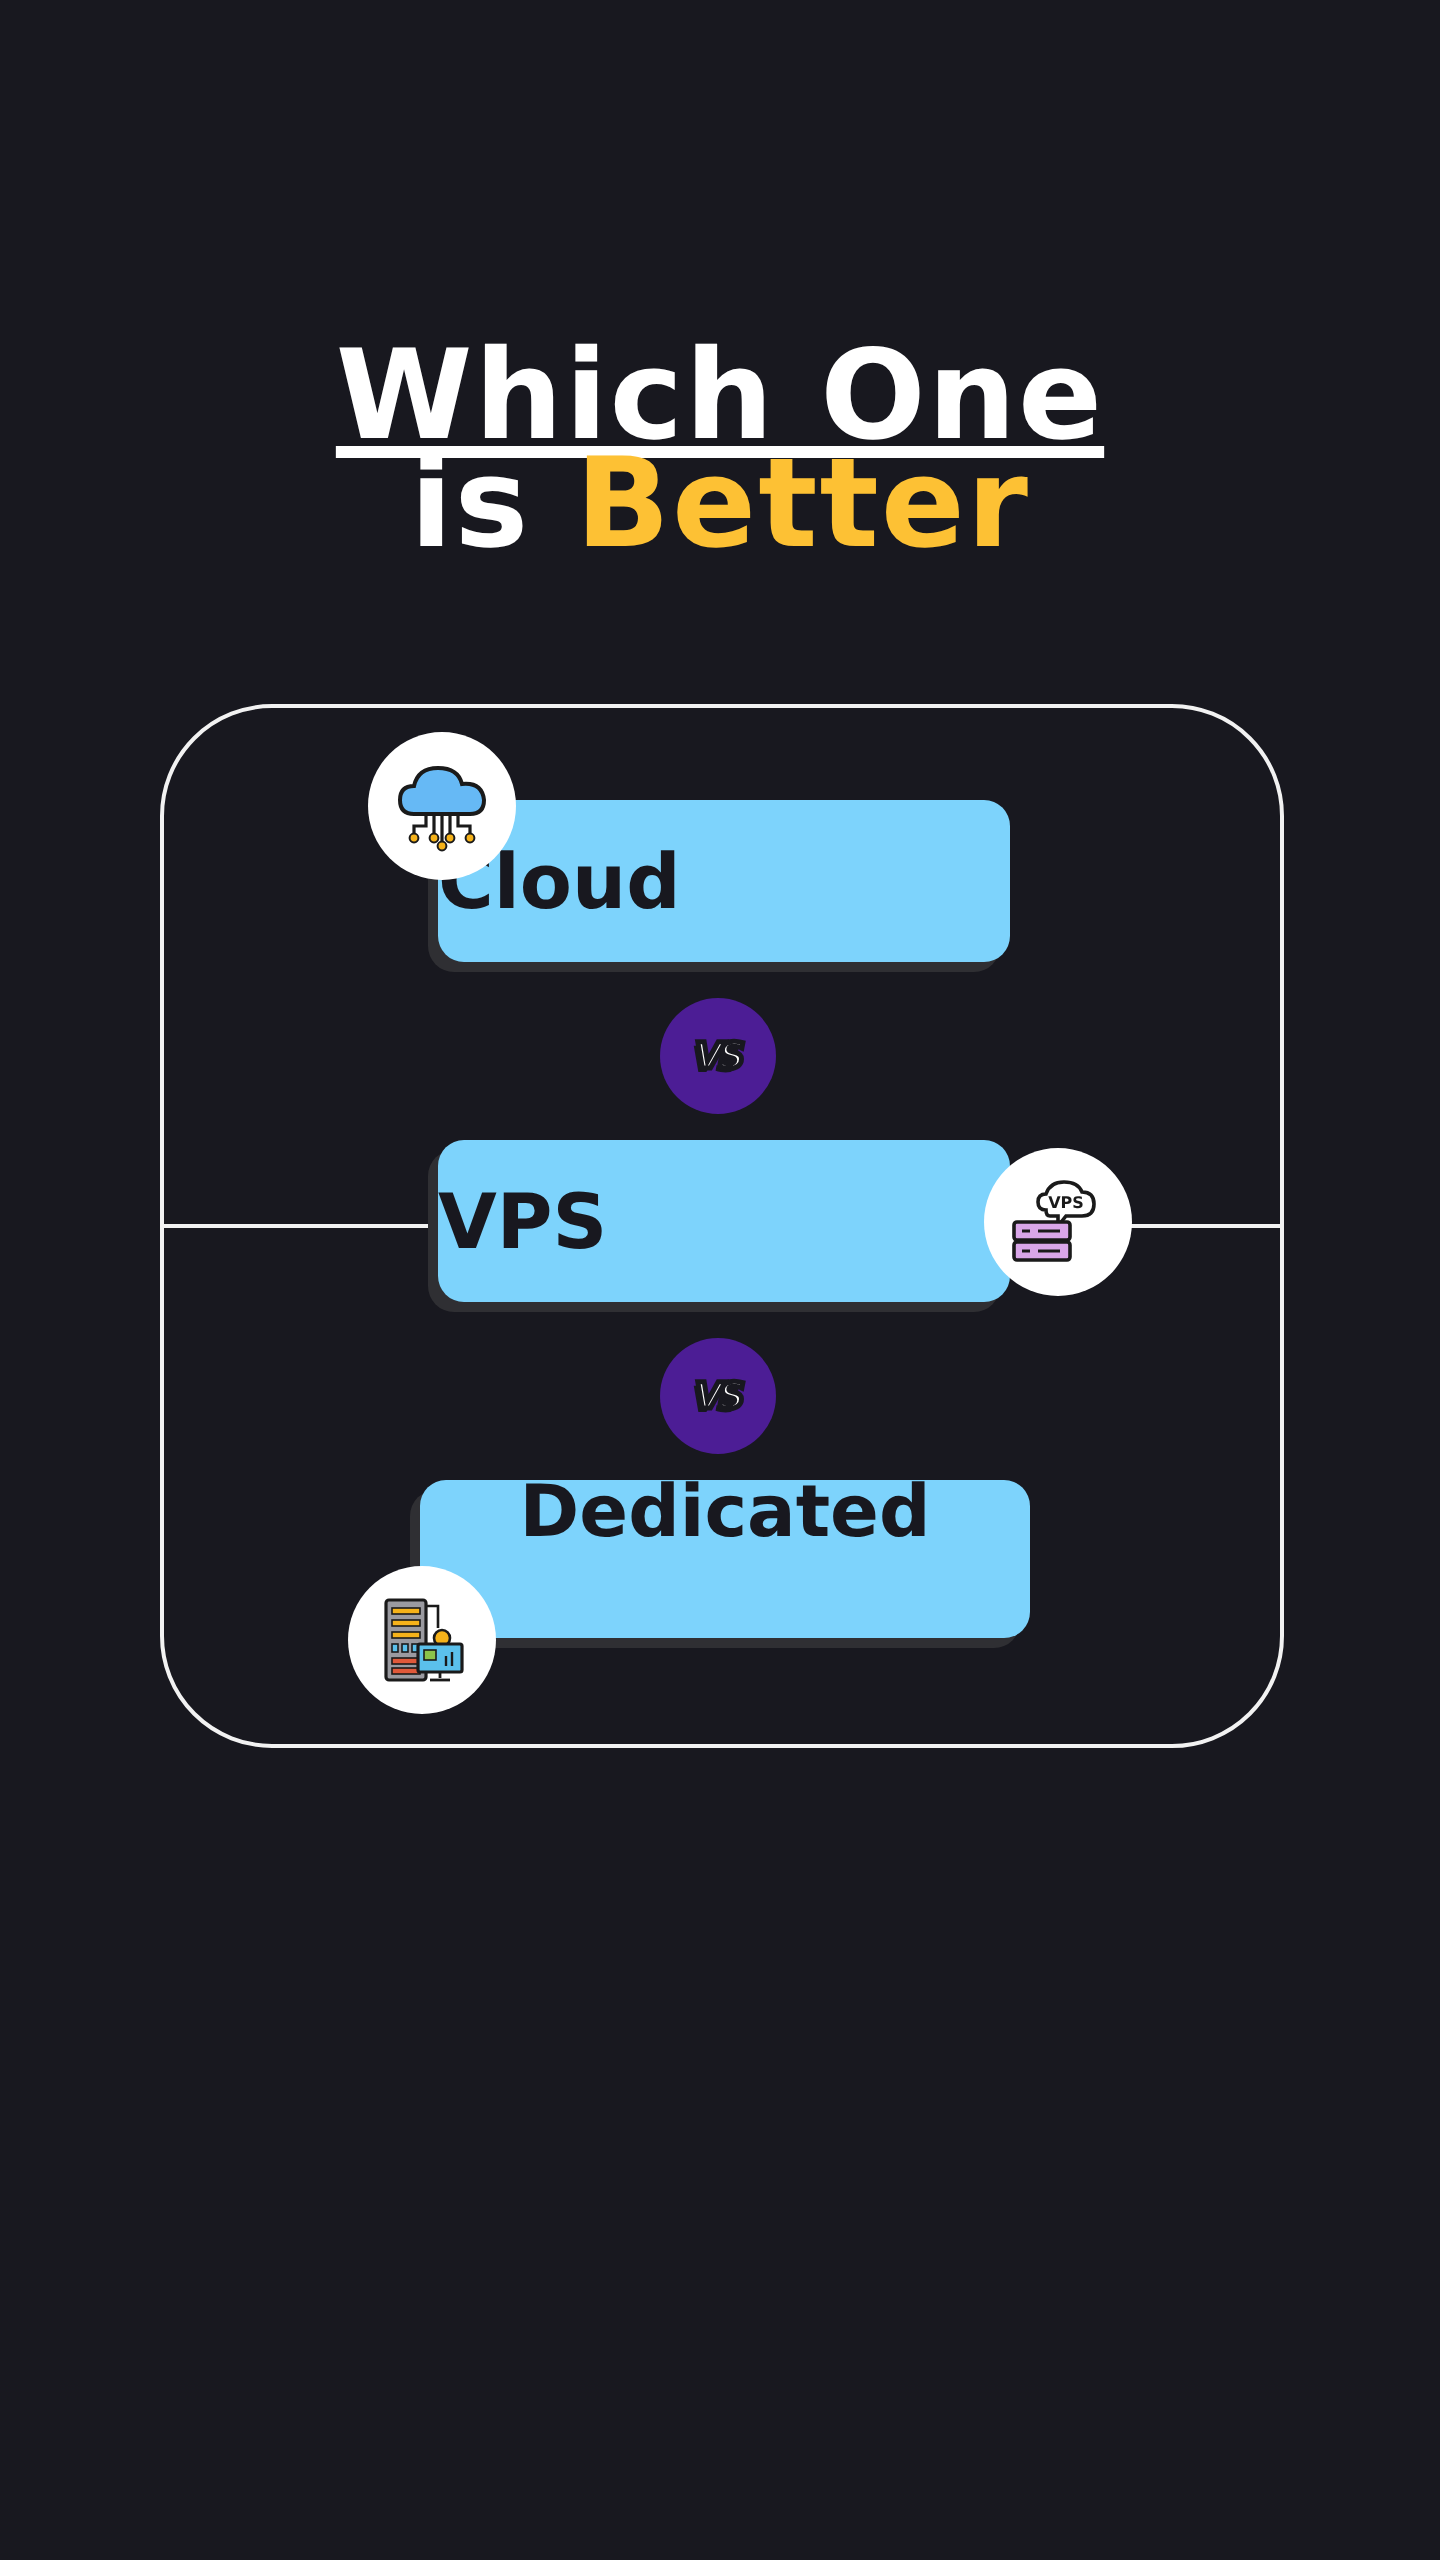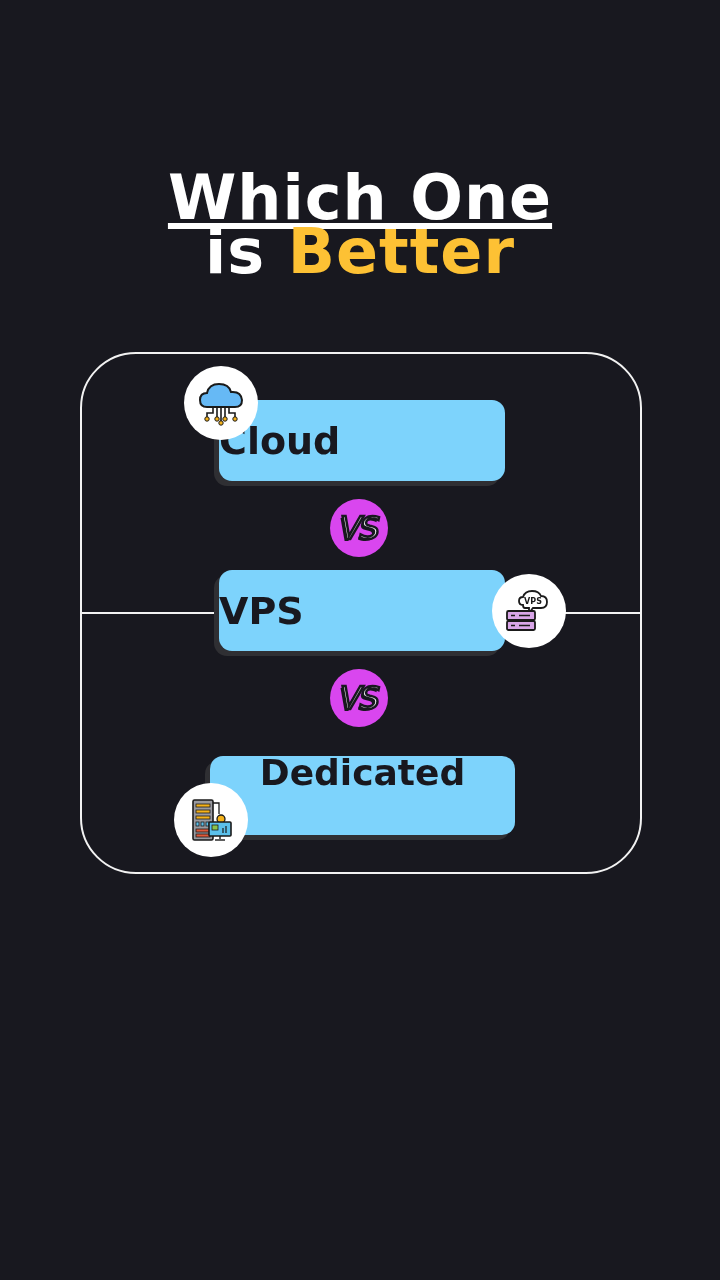--- a/index.html
+++ b/index.html
@@ -44,43 +44,43 @@
     background: #7dd3fc;
     border-radius: 13px;
     box-shadow: -5px 5px 0 #2f2f33;
     display: flex; align-items: center; justify-content: flex-start;
     color: #18181f;
     font-weight: bold;
     text-align: center;
   }
   .card.cloud { left: 219px; top: 400px; width: 286px; height: 81px; font-size: 38px; }
   .card.vps   { left: 219px; top: 570px; width: 286px; height: 81px; font-size: 38px; }
-  .card.ded   { left: 210px; top: 756px; width: 305px; height: 79px; font-size: 36px; line-height: 34px; flex-direction: column; }
+  .card.ded   { left: 210px; top: 740px; width: 305px; height: 79px; font-size: 36px; line-height: 34px; flex-direction: column; }
   .card.ded span { display: block; }
 
   .badge {
     position: absolute;
     width: 74px; height: 74px;
     border-radius: 50%;
     background: #ffffff;
     display: flex; align-items: center; justify-content: center;
   }
   .badge.cloud { left: 184px; top: 366px; }
   .badge.vps   { left: 492px; top: 574px; }
   .badge.ded   { left: 174px; top: 783px; }
 
   .vs {
     position: absolute;
     width: 58px; height: 58px;
     border-radius: 50%;
-    background: #d946ef;
+    background: #4c1d95;
     display: flex; align-items: center; justify-content: center;
-    font-weight: normal;
+    font-weight: bold;
     font-style: italic;
-    font-size: 32px;
+    font-size: 18px;
     color: #ffffff;
     -webkit-text-stroke: 2.5px #18181f;
     letter-spacing: -2px;
     text-shadow: -2px 2px 0 #18181f;
   }
   .vs.v1 { left: 330px; top: 499px; }
   .vs.v2 { left: 330px; top: 669px; }
 </style>
 </head>
 <body>

